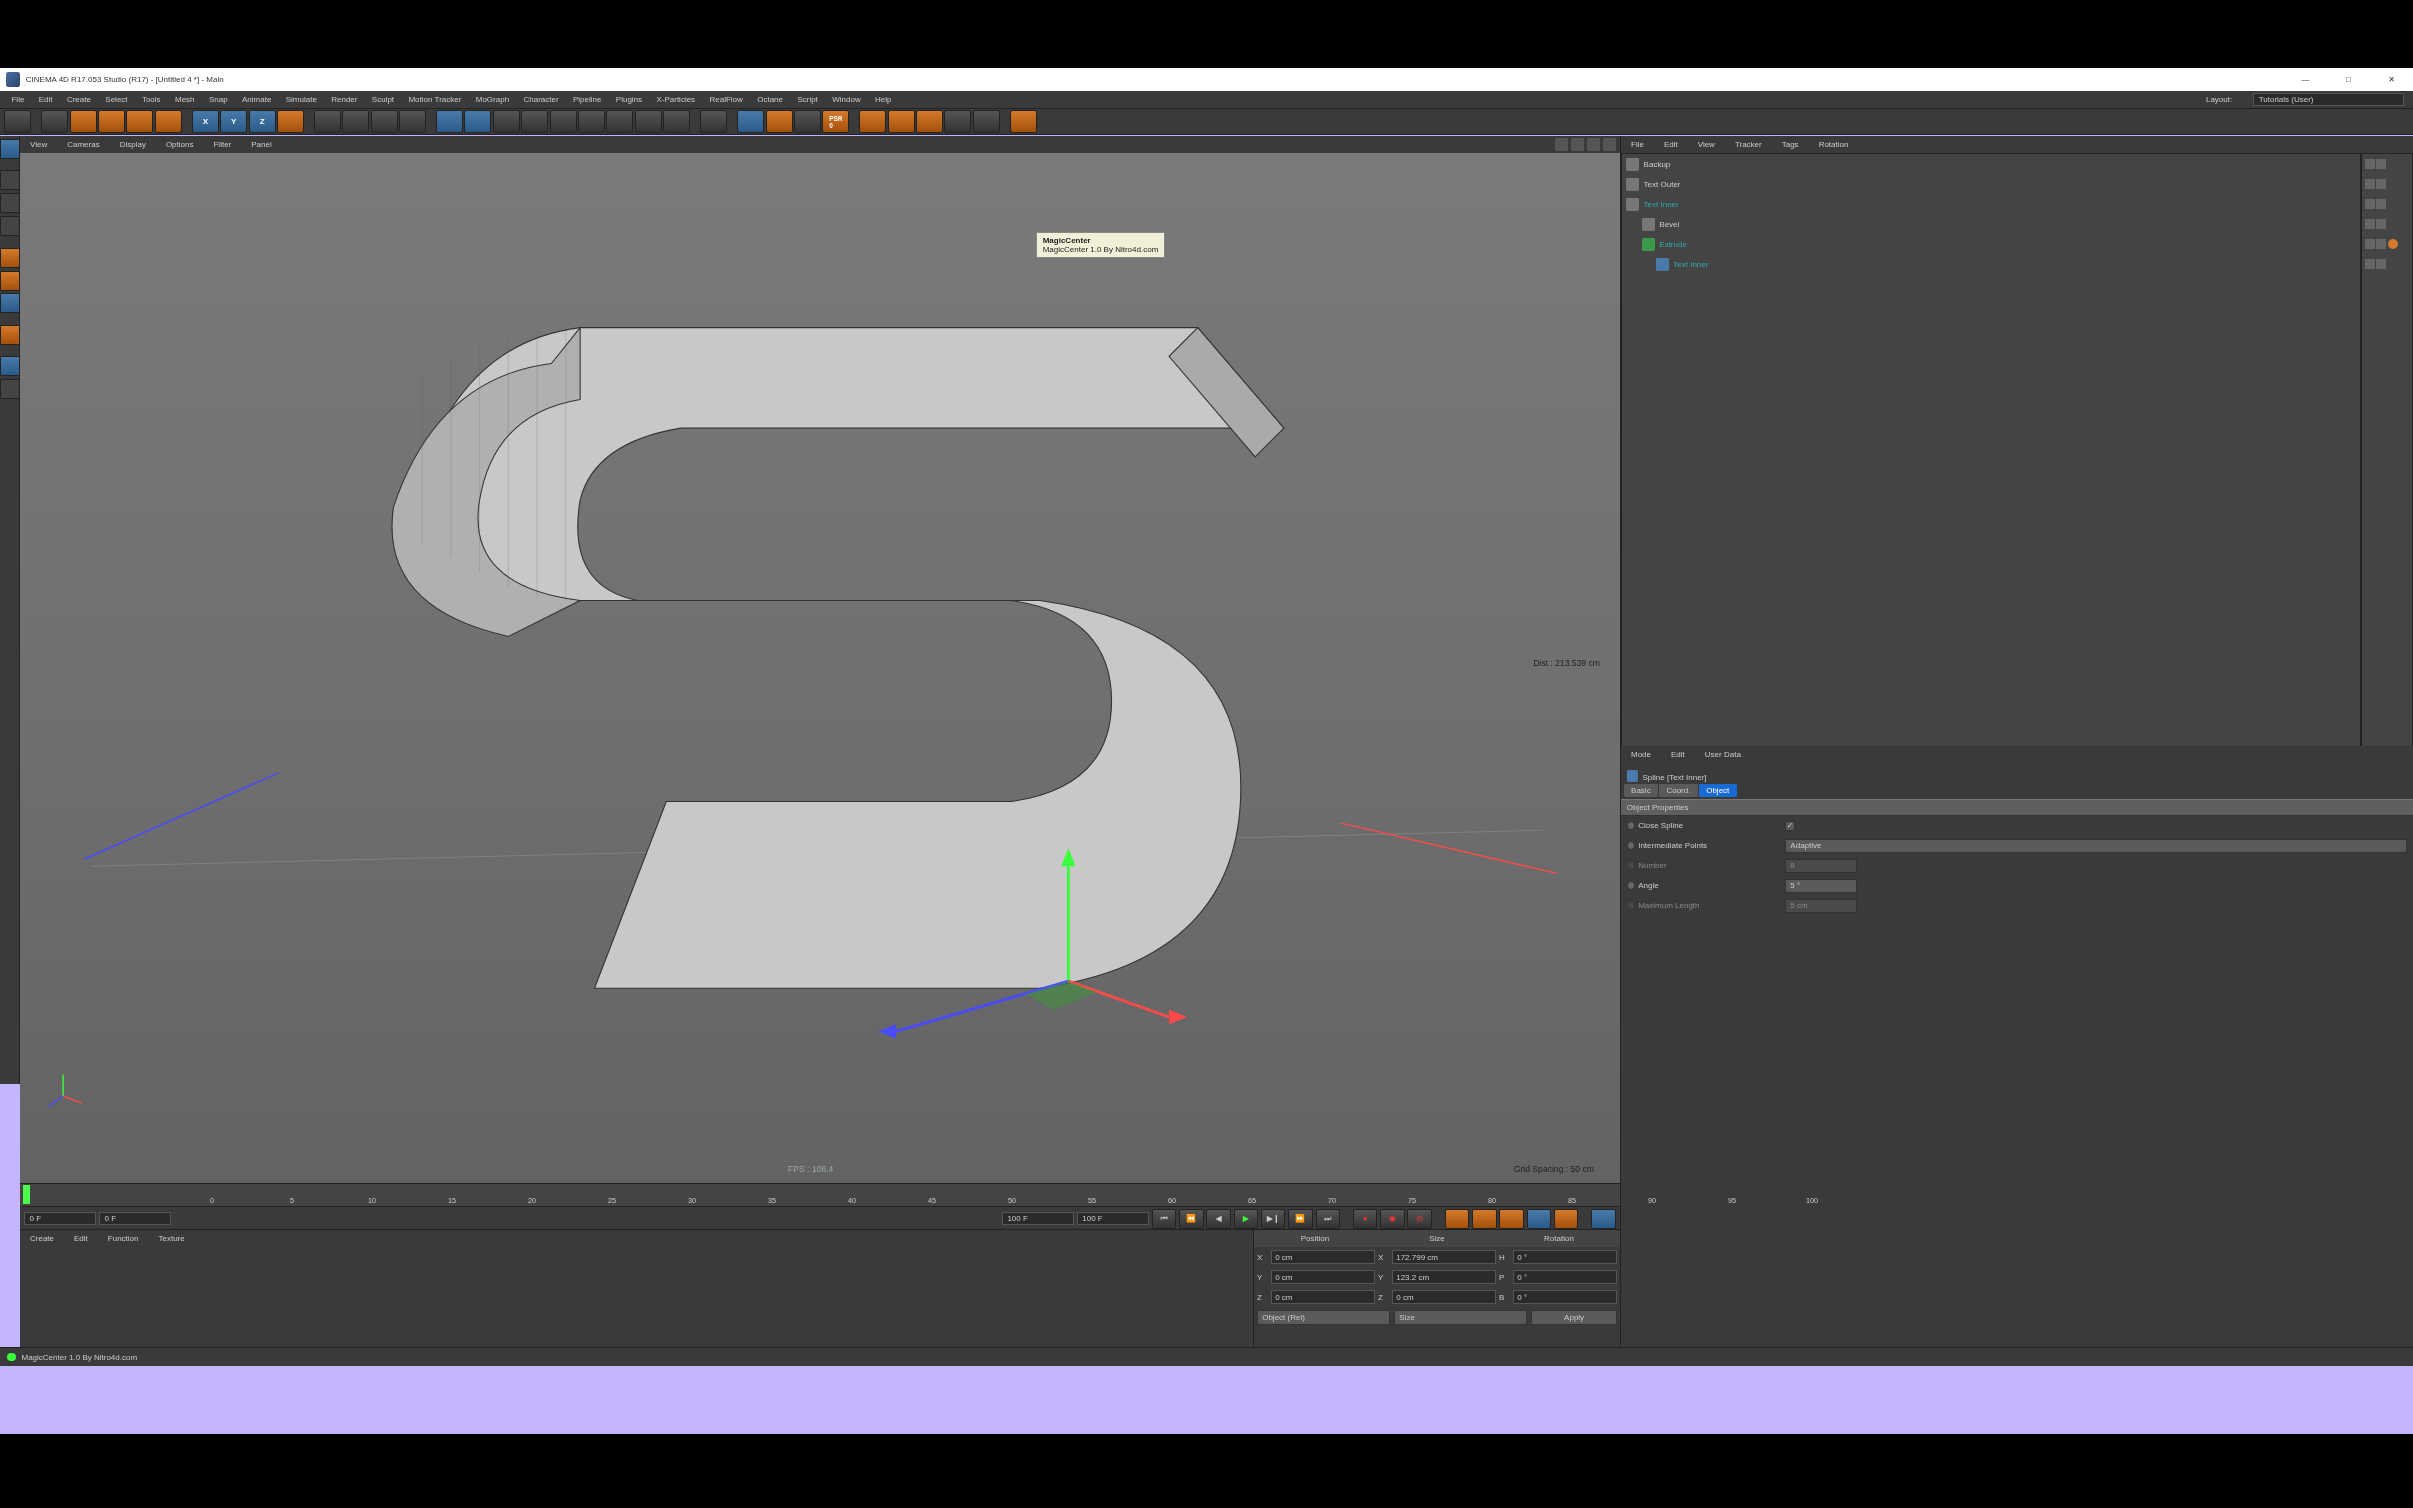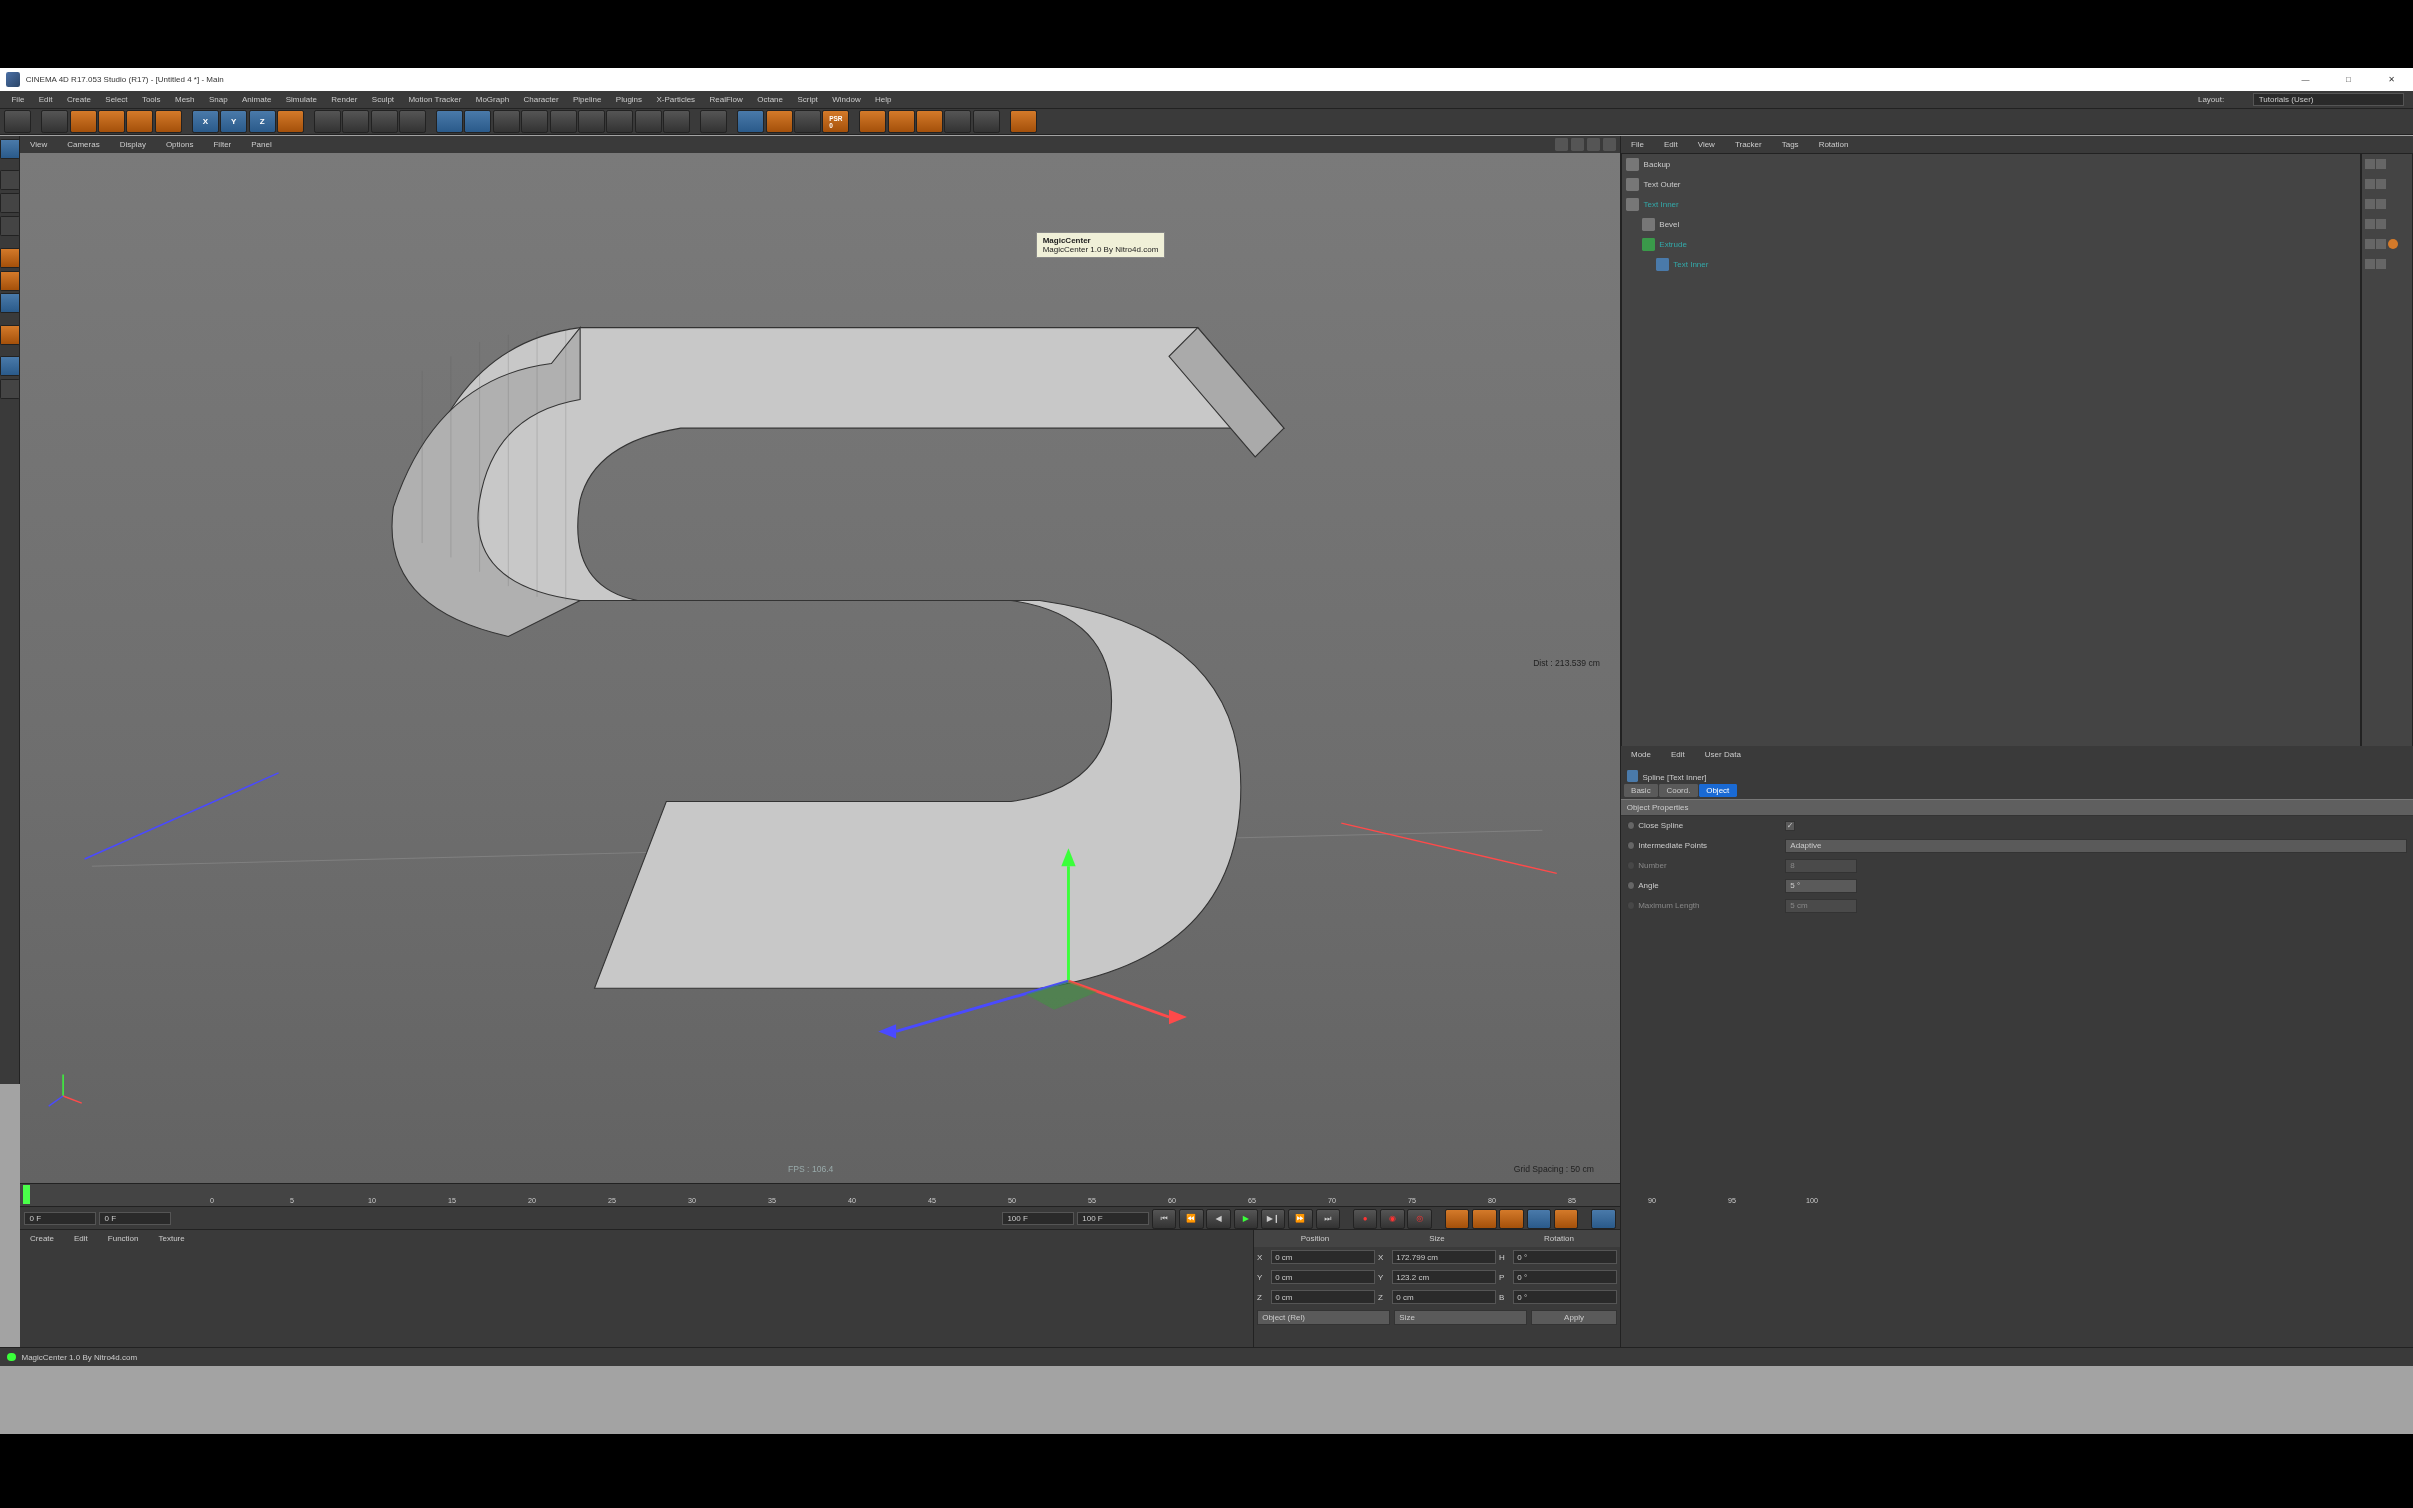--- a/index.html
+++ b/index.html
@@ -1,24 +1,24 @@
 <!DOCTYPE html>
 <html><head>
 <meta charset="utf-8">
 <style>
 * { margin:0; padding:0; box-sizing:border-box; font-family:Tahoma,Arial,sans-serif; font-size:8px; user-select:none; }
 html,body { width:2413px; height:1508px; background:#000; }
-.win { position:absolute; left:0; top:68px; width:2413px; height:1366px; background:#a3a3a3; }
+.win { position:absolute; left:0; top:68px; width:2413px; height:1366px; background:#c4b5fd; }
 .titlebar { height:23px; background:#fff; display:flex; align-items:center; padding:0 5.7px; color:#333; }
 .titlebar .logo { width:14.4px; height:14.4px; background:linear-gradient(135deg,#4a6fa5,#2c4668); border-radius:2.2px; margin-right:5.7px; }
 .wincontrols { position:absolute; right:0; top:68px; display:flex; }
 .wincontrols div { width:43px; height:23px; display:flex; align-items:center; justify-content:center; color:#333; }
 .menubar { height:17px; background:#3a3a3a; display:flex; align-items:center; padding:0 4.3px; }
 .menubar span { color:#ccc; padding:0 7.2px; cursor:default; }
-.layout-sel { position:absolute; right:8.6px; display:flex; align-items:center; gap:22px;}
+.layout-sel { position:absolute; right:8.6px; display:flex; align-items:center; gap:14px;}
 .layout-sel span { color:#ccc; }
 .layout-sel .drop { background:#2a2a2a; border:0.7px solid #555; color:#ccc; padding:1.4px 13px 1.4px 4.3px; width:151px; }
 .toolbar { height:27px; background:#3a3a3a; display:flex; align-items:center; padding:0 4.3px; gap:1.4px; border-top:0.7px solid #222; border-bottom:0.7px solid #222;}
 .tbtn { width:27px; height:23px; background:linear-gradient(#555,#333); border:0.7px solid #222; border-radius:2.2px; display:flex; align-items:center; justify-content:center;}
 .tbtn.blue { background:linear-gradient(#4a7aaa,#2a5a8a); }
 .tbtn.orange { background:linear-gradient(#d47a2a,#a4500a); }
 .tbtn.glabel { color:#fff; font-weight:bold; }
 .tsep { width:7.2px; }
 .left-palette { position:absolute; left:0; top:68px; width:20px; height:948px; background:#3a3a3a; border-right:0.7px solid #222;}
 .lpbtn { width:20px; height:20px; margin:2.9px 0; background:#444; border:0.7px solid #222; border-radius:1.4px;}

